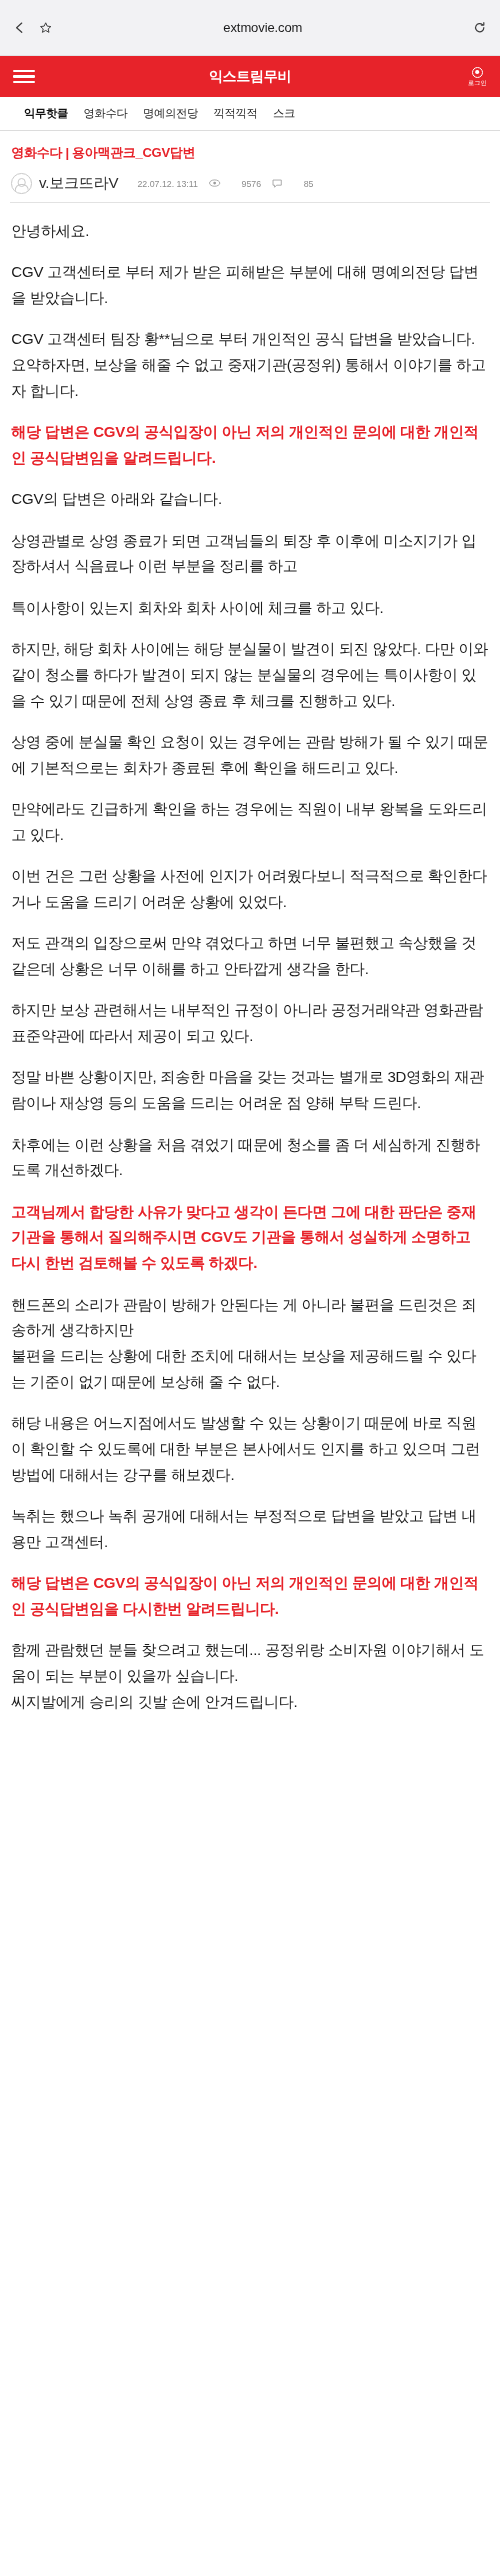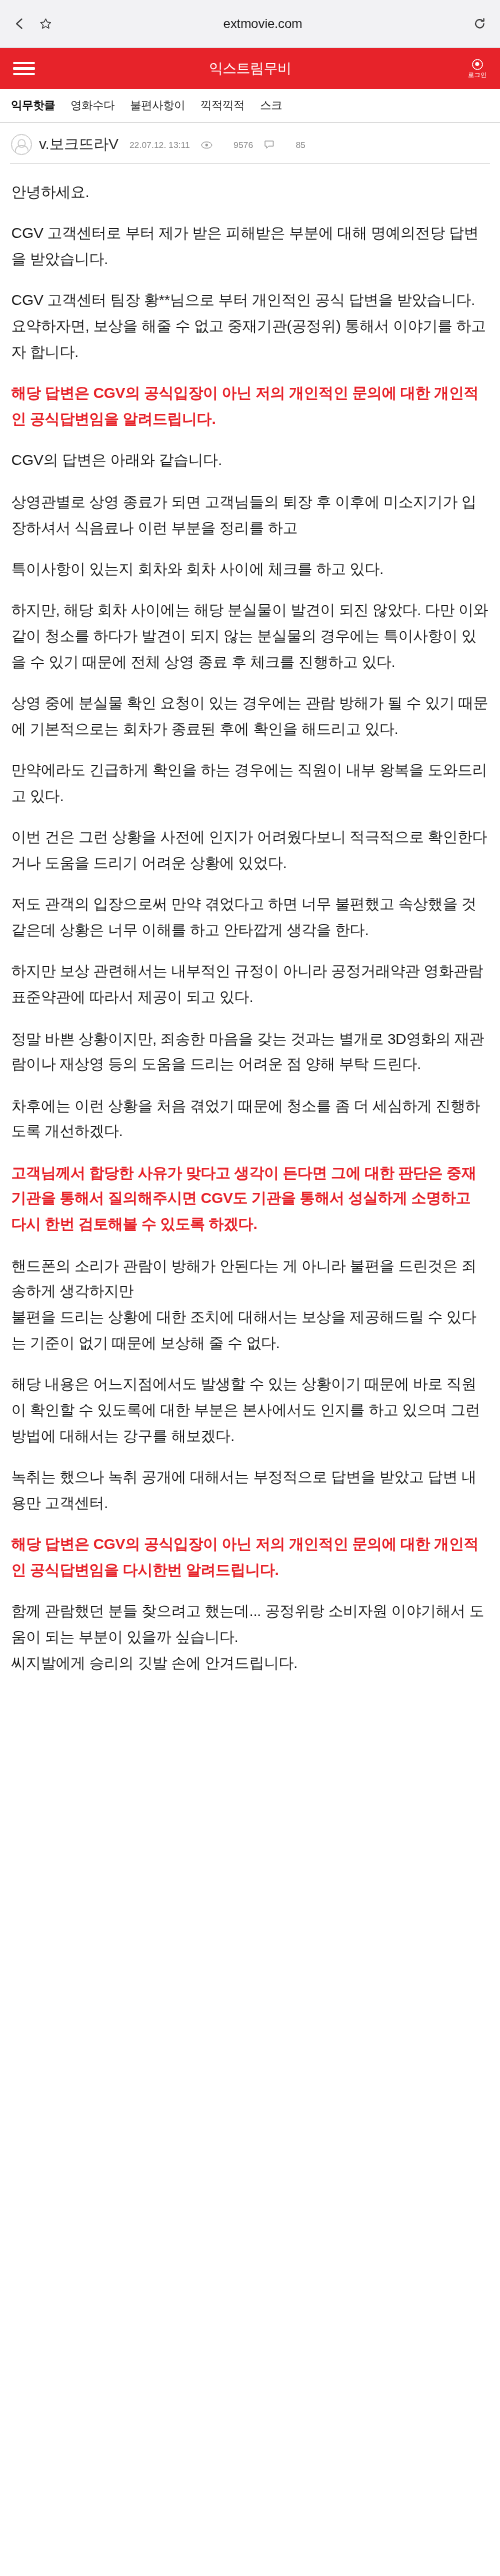--- a/index.html
+++ b/index.html
@@ -8,21 +8,21 @@
     width: 500px;
     background:#ffffff;
     font-family: "Liberation Sans", sans-serif;
     color:#111;
     -webkit-font-smoothing: antialiased;
   }
   .page { width:500px; min-height:3116px; background:#fff; position:relative; }
 
   
   .browser-bar {
-    height:48px;
+    height:56px;
     background:#f2f2f4;
     display:flex;
     align-items:center;
     padding:0 11.3px;
     gap:9.3px;
     border-bottom:0.5px solid #e2e2e5;
   }
   .bb-left { display:flex; align-items:center; gap:8.2px; }
   .bb-right { display:flex; align-items:center; gap:8.2px; margin-left:auto; }
   .url-wrap { flex:1; display:flex; justify-content:center; align-items:center; }
@@ -36,40 +36,40 @@
     background:#e7232a;
     display:flex;
     align-items:center;
     padding:0 13.4px;
     position:relative;
   }
   .hamburger { width:21.6px; display:flex; flex-direction:column; gap:3.6px; cursor:pointer; }
   .hamburger span { display:block; height:2.1px; background:#fff; border-radius:1px; }
   .site-title {
     position:absolute; left:0; right:0; text-align:center;
-    font-size:14px; font-weight:normal; color:#fff; letter-spacing:-0.3px;
+    font-size:14px; font-weight:bold; color:#fff; letter-spacing:-0.3px;
     pointer-events:none;
   }
   .login-btn {
     margin-left:auto; color:#fff; display:flex; flex-direction:column;
     align-items:center; gap:1.5px; font-size:6.2px; line-height:1; z-index:2;
   }
   .login-btn .user-ic {
     width:11.3px; height:11.3px; border:1px solid #fff; border-radius:50%;
     position:relative;
   }
   .login-btn .user-ic::after {
     content:""; position:absolute; left:50%; top:2.1px; transform:translateX(-50%);
     width:3.6px; height:3.6px; border-radius:50%; background:#fff;
   }
 
   
   .nav-tabs {
     height:34px; background:#fff; border-bottom:0.5px solid #dcdcdc;
-    display:flex; align-items:center; padding:0 11px; gap:15.5px;
+    display:flex; align-items:center; padding:0 24px; gap:15.5px;
     overflow:hidden; white-space:nowrap;
   }
   .nav-tab { font-size:11.3px; color:#1f1f1f; letter-spacing:-0.3px; }
   .nav-tab.active { color:#111; font-weight:bold; }
 
   
   .post-head { padding:13.4px 11.3px 0 11.3px; }
   .post-title {
     font-size:13px; color:#e7232a; font-weight:bold; letter-spacing:-0.3px;
     line-height:1.35;
@@ -84,21 +84,21 @@
   .avatar::before {
     content:""; position:absolute; left:50%; top:3.6px; transform:translateX(-50%);
     width:6.7px; height:6.7px; border-radius:50%; border:1px solid #c9c9c9;
   }
   .avatar::after {
     content:""; position:absolute; left:50%; bottom:1.5px; transform:translateX(-50%);
     width:12.4px; height:6.7px; border-radius:6.2px 6.2px 0 0; border:1px solid #c9c9c9;
     border-bottom:none;
   }
   .author { font-size:15px; color:#2b2b2b; letter-spacing:-0.2px; }
-  .meta-right { margin-left:4px; display:flex; align-items:center; gap:11.3px; color:#8b8b8b; font-size:8.8px; }
+  .meta-right { margin-left:12px; display:flex; align-items:center; gap:11.3px; color:#8b8b8b; font-size:8.8px; }
   .meta-date { color:#8b8b8b; font-size:8.8px; }
   .meta-item { display:flex; align-items:center; gap:21px; }
   .meta-item svg { display:block; }
   .divider { height:0.5px; background:#e2e2e2; margin:0 10.3px; }
 
   
   .post-body {
     padding:15.5px 11.3px 31px 11.3px;
     font-size:15px;
     line-height:1.72;
@@ -151,25 +151,28 @@
     <div class="site-title">익스트림무비</div>
     <div class="login-btn">
       <span class="user-ic"></span>
       <span>로그인</span>
     </div>
   </div>
 
   <div class="nav-tabs">
     <div class="nav-tab active">익무핫클</div>
     <div class="nav-tab">영화수다</div>
-    <div class="nav-tab">불편사항이</div>
+    <div class="nav-tab">명예의전당</div>
     <div class="nav-tab">끽적끽적</div>
     <div class="nav-tab">스크</div>
   </div>
 
+  <div class="post-head">
+    <div class="post-title">영화수다 | 용아맥관크_CGV답변</div>
+  </div>
 
   <div class="post-meta">
     <div class="avatar"></div>
     <div class="author">v.보크뜨라V</div>
     <div class="meta-right">
       <span class="meta-date">22.07.12. 13:11</span>
       <span class="meta-item">
         <span>
           <svg width="11.3" height="8.2" viewBox="0 0 22 16">
               <ellipse cx="11" cy="8" rx="10" ry="6.2" fill="none" stroke="#9a9a9a" stroke-width="1.6"></ellipse>

